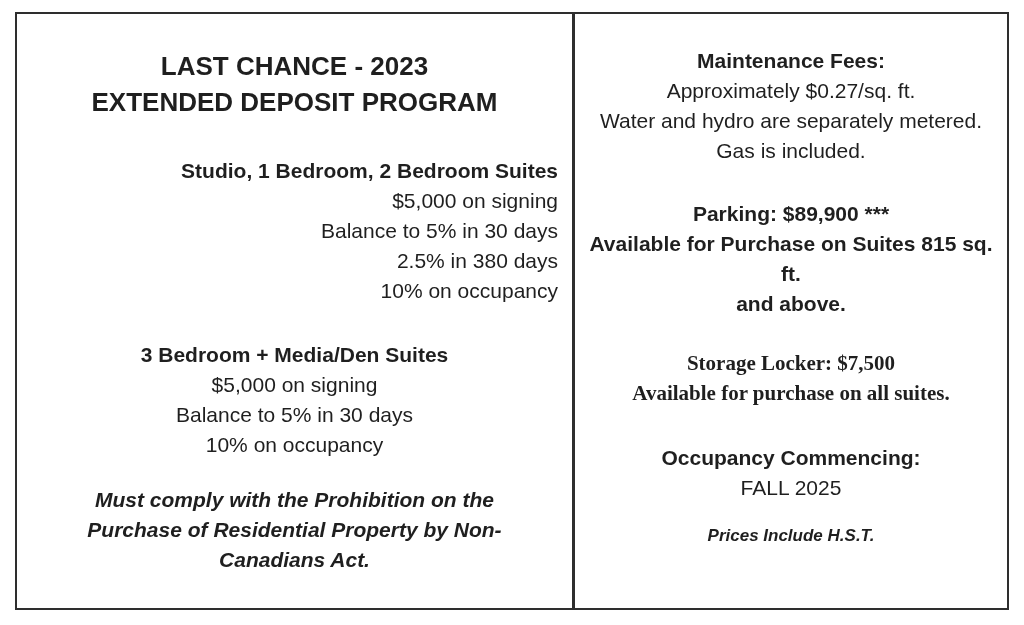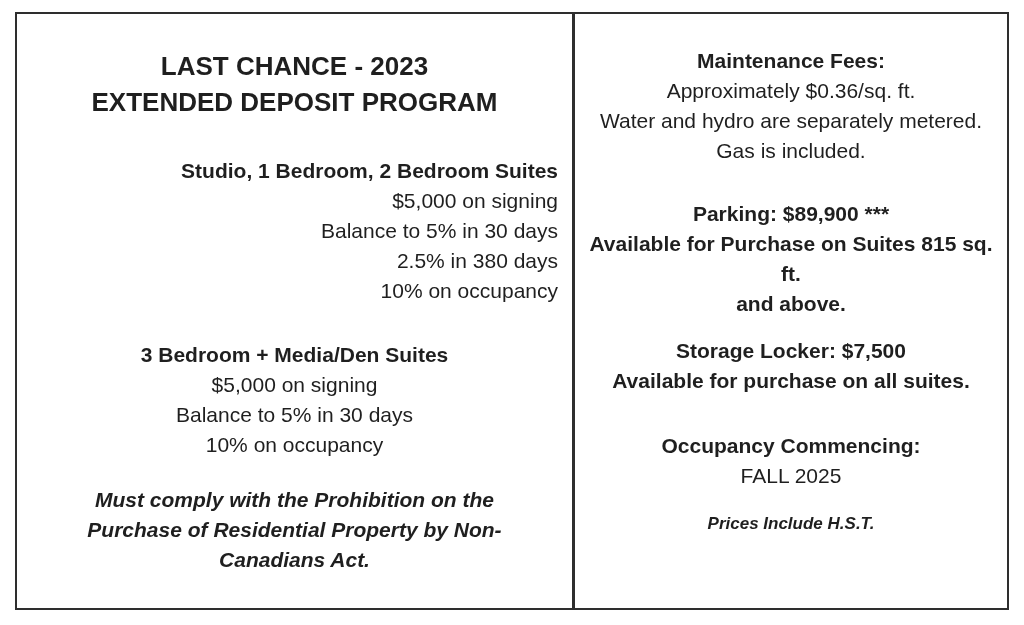--- a/index.html
+++ b/index.html
@@ -59,21 +59,21 @@
     font-size: 17px;
     line-height: 25px;
     font-weight: bold;
     font-style: italic;
   }
   
   .group-1 { margin-top: 36px; text-align: right; }
   .group-2 { margin-top: 34px; }
   .notice-block { margin-top: 25px; }
   .parking-block { margin-top: 33px; text-align: center; }
-  .storage-block { margin-top: 17px; }
+  .storage-block { margin-top: 29px; font-family: Liberation Serif, serif; }
   .occupancy-block { margin-top: 35px; }
   .fine-print-block { margin-top: 20px; }
 </style>
 </head>
 <body>
 
 <div class="flyer">
 
   <div class="col col-left">
     <div class="title-block">
@@ -101,21 +101,21 @@
       <div class="notice-line">Purchase of Residential Property by Non-</div>
       <div class="notice-line">Canadians Act.</div>
     </div>
   </div>
 
   <div class="divider"></div>
 
   <div class="col col-right">
     <div class="maintenance-block">
       <div class="line heading">Maintenance Fees:</div>
-      <div class="line">Approximately $0.36/sq. ft.</div>
+      <div class="line">Approximately $0.27/sq. ft.</div>
       <div class="line">Water and hydro are separately metered.</div>
       <div class="line">Gas is included.</div>
     </div>
 
     <div class="parking-block">
       <div class="line heading">Parking: $89,900 ***</div>
       <div class="line heading">Available for Purchase on Suites 815 sq. ft.</div>
       <div class="line heading">and above.</div>
     </div>
 

